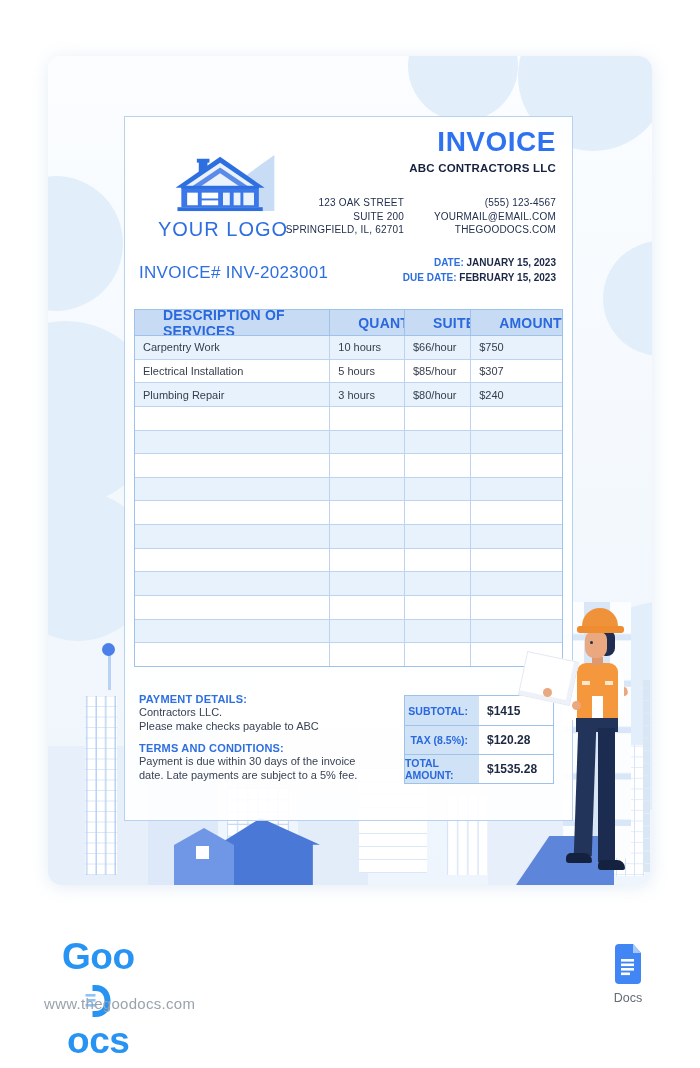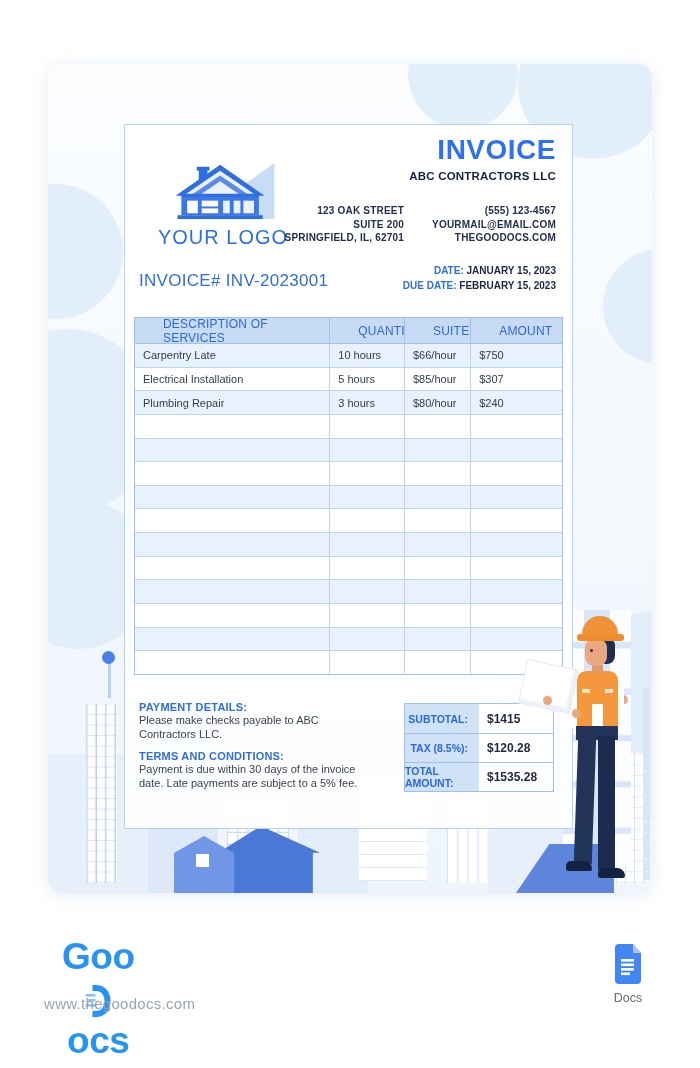--- a/index.html
+++ b/index.html
@@ -4,21 +4,21 @@
 <style>
   * { box-sizing: border-box; margin: 0; padding: 0; }
   html,body { width:700px; height:1068px; }
   body {
     position: relative; overflow: hidden; background:#ffffff;
     font-family: "Liberation Sans", sans-serif;
   }
 
   
   .card {
-    position:absolute; left:48px; top:64px; width:604px; height:829px;
+    position:absolute; left:48px; top:56px; width:604px; height:829px;
     border-radius:14px; overflow:hidden;
     background: linear-gradient(180deg,#fbfdff 0%, #f3f8fd 55%, #eef5fc 100%);
     box-shadow: 0 2px 18px rgba(160,185,220,0.28);
   }
   .cloud { position:absolute; border-radius:50%; background:#e3eefb; }
 
   
   .bld { position:absolute; }
   .windows {
     background-image: linear-gradient(#ffffff,#ffffff);
@@ -68,35 +68,35 @@
     position:absolute; left:76px; top:60px; width:449px; height:705px;
     background: rgba(255,255,255,0.9); border:1px solid #b7d2ef; z-index:5;
   }
   .inv-title { position:absolute; top:9px; right:16px; font-size:28px; font-weight:bold;
                color:#2e72f2; letter-spacing:0.5px; }
   .inv-company { position:absolute; top:45px; right:16px; font-size:11.5px; font-weight:800;
                  color:#16213e; letter-spacing:0.2px; }
   .logo-block { position:absolute; left:28px; top:34px; width:140px; text-align:center; }
   .logo-text { font-size:20px; color:#2e6fe0; letter-spacing:1px; margin-top:1px; }
   .addr, .contact { position:absolute; top:79px; text-align:right; font-size:10px;
-                    line-height:13.5px; color:#222f4e; font-weight:700; letter-spacing:0.2px; }
+                    line-height:13.5px; color:#222f4e; font-weight:400; letter-spacing:0.2px; }
   .addr { right:168px; }
   .contact { right:16px; }
   .inv-num { position:absolute; left:14px; top:146px; font-size:17px; color:#2e6fe0;
              letter-spacing:0.3px; }
   .dates { position:absolute; right:16px; top:138px; text-align:right; font-size:10px;
            line-height:15px; }
   .dates .lbl { color:#2e6fe0; font-weight:800;text-align:center; }
   .dates .val { color:#1c2747; font-weight:600; }
 
   
   .services-table { position:absolute; left:9px; top:192px; width:429px; height:358px;
     display:flex; flex-direction:column; border:1px solid #9fc2ea; background:rgba(255,255,255,0.4); }
   .t-head { display:flex; height:26px; background:#c7dcf4; border-bottom:1px solid #9fc2ea; flex:none; }
-  .t-head .cell { font-size:12px; font-weight:normal; color:#2a68de; letter-spacing:0.2px;padding-left:28px; }
+  .t-head .cell { font-size:14px; font-weight:bold; color:#2a68de; letter-spacing:0.2px;padding-left:28px; }
   .t-head .cell + .cell { border-left:1px solid #9fc2ea; }
   .t-rows { display:flex; flex-direction:column; flex:1; }
   .t-row { display:flex; flex:1; }
   .t-row + .t-row { border-top:1px solid #bcd4f0; }
   .t-row.odd { background:rgba(227,240,251,0.85); }
   .t-row.even { background:rgba(255,255,255,0.55); }
   .t-row .cell { font-size:11px; color:#353d4c; }
   .t-row .cell + .cell { border-left:1px solid #bcd4f0; }
   .cell { display:flex; align-items:center; padding-left:8px; overflow:hidden; }
   .c1 { width:45.5%; } .c2 { width:17.5%; } .c3 { width:15.5%; } .c4 { width:21.5%; }
@@ -201,21 +201,21 @@
 
     <div class="services-table">
       <div class="t-head">
         <div class="cell c1">DESCRIPTION OF SERVICES</div>
         <div class="cell c2">QUANTITY</div>
         <div class="cell c3">SUITE</div>
         <div class="cell c4">AMOUNT</div>
       </div>
       <div class="t-rows">
         <div class="t-row odd">
-          <div class="cell c1">Carpentry Late</div>
+          <div class="cell c1">Carpentry Work</div>
           <div class="cell c2">10 hours</div>
           <div class="cell c3">$66/hour</div>
           <div class="cell c4">$750</div>
         </div>
         <div class="t-row even">
           <div class="cell c1">Electrical Installation</div>
           <div class="cell c2">5 hours</div>
           <div class="cell c3">$85/hour</div>
           <div class="cell c4">$307</div>
         </div>
@@ -290,22 +290,22 @@
         <div class="cell c2"></div>
         <div class="cell c3"></div>
         <div class="cell c4"></div>
       </div>
         </div>
     </div>
 
     <div class="notes">
       <div class="note-title">PAYMENT DETAILS:</div>
       <div class="note-body">
+        <div>Contractors LLC.</div>
         <div>Please make checks payable to ABC</div>
-        <div>Contractors LLC.</div>
       </div>
       <div class="note-title">TERMS AND CONDITIONS:</div>
       <div class="note-body">
         <div>Payment is due within 30 days of the invoice</div>
         <div>date. Late payments are subject to a 5% fee.</div>
       </div>
     </div>
 
     <div class="totals">
       <div class="tot-row">

